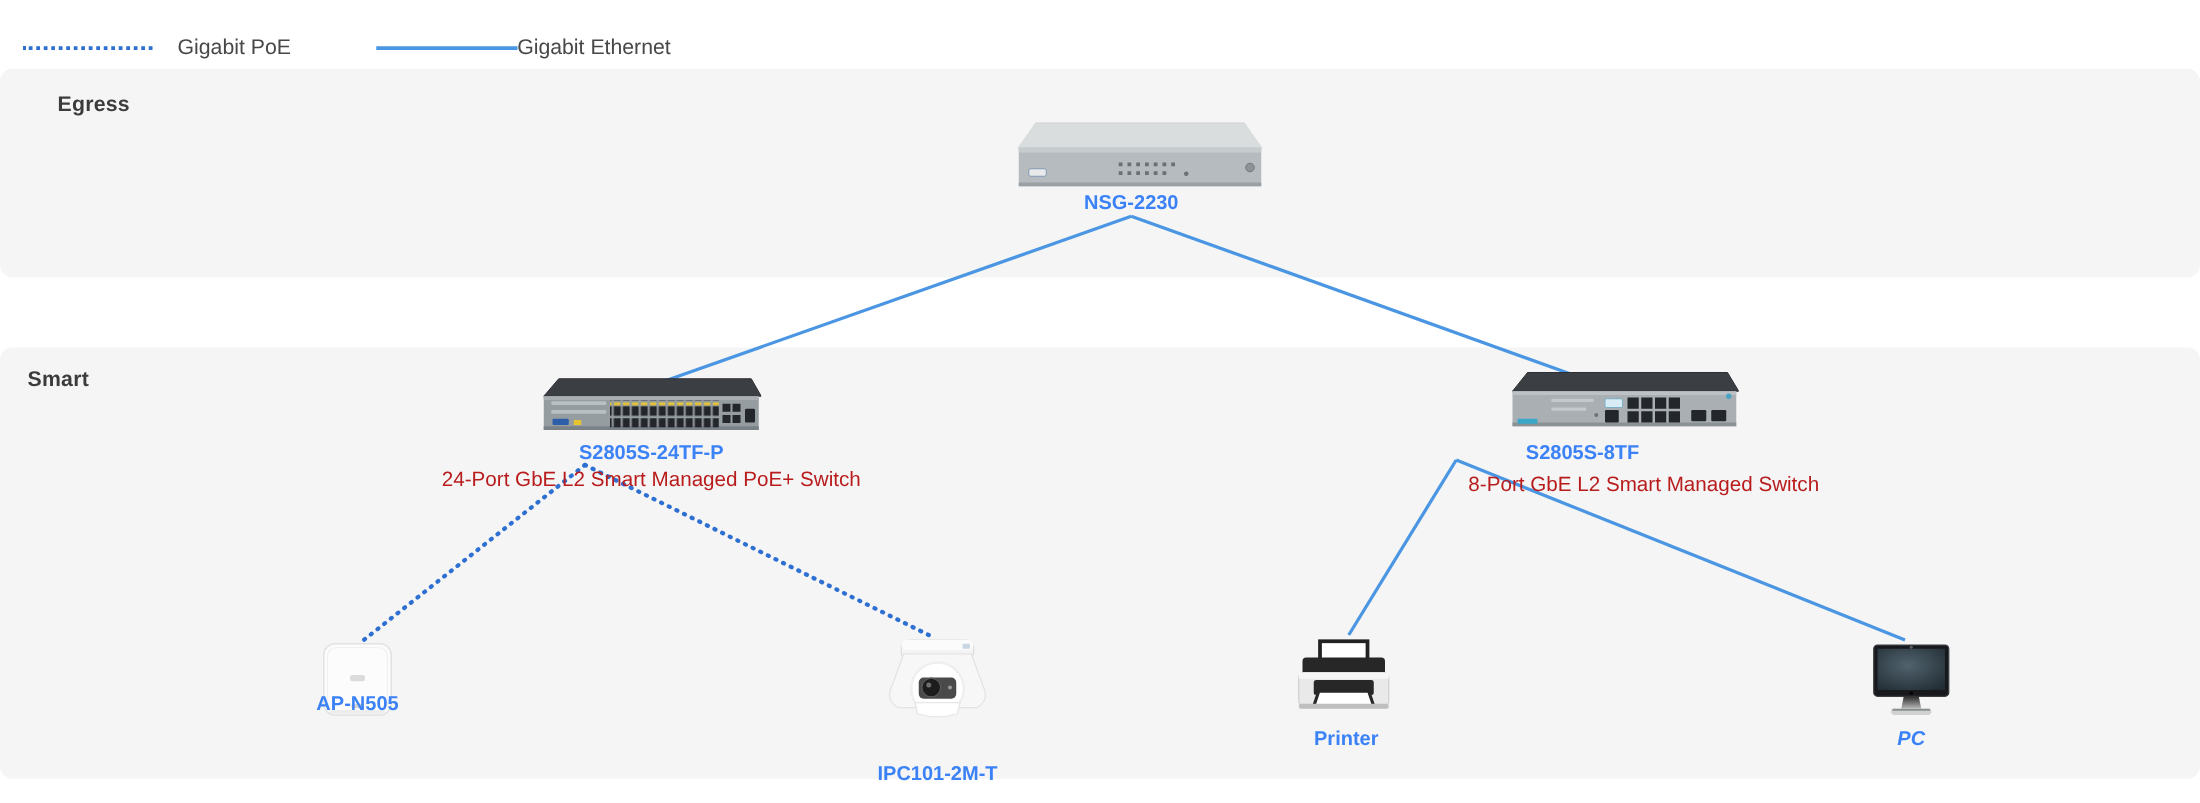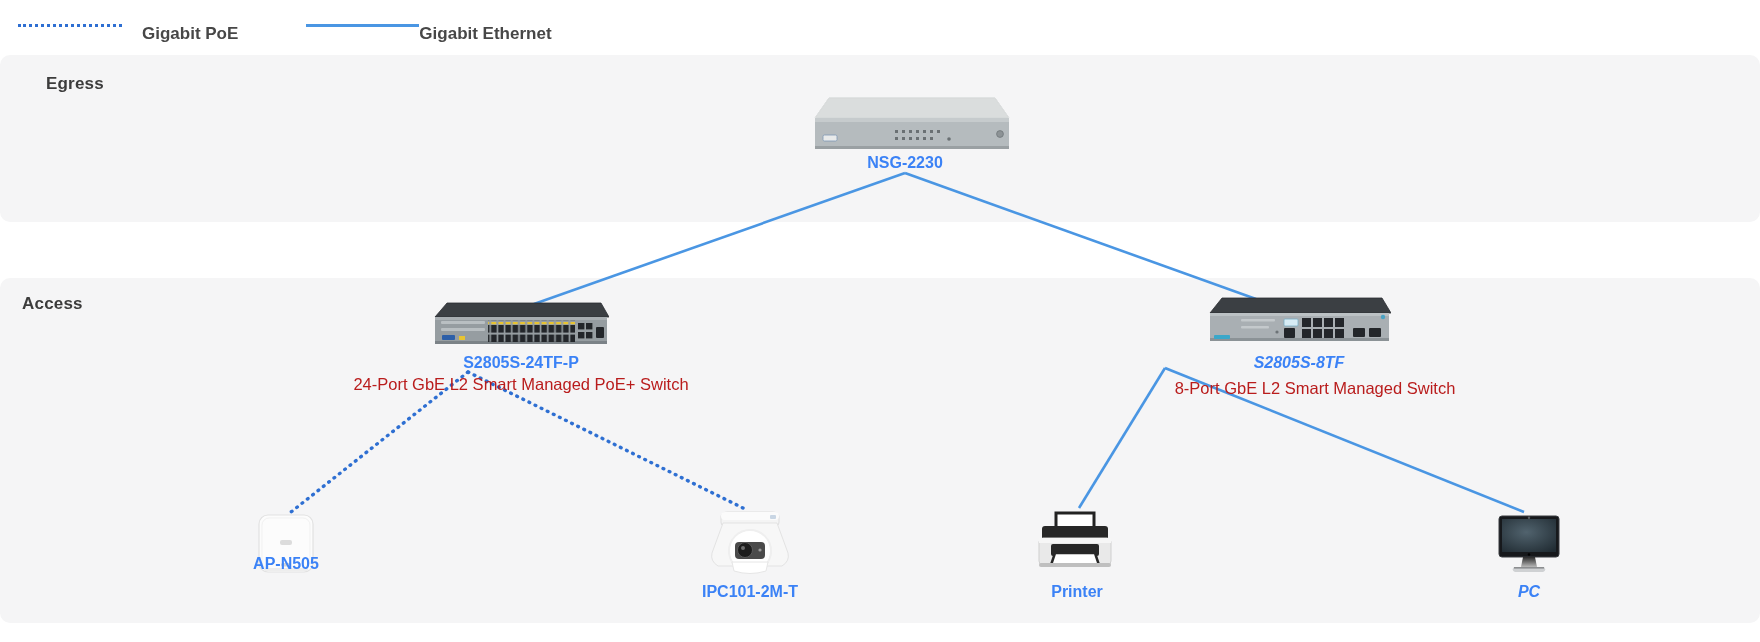--- a/index.html
+++ b/index.html
@@ -1,38 +1,38 @@
 <!DOCTYPE html>
 <html><head>
 <meta charset="utf-8">
 <style>
   html,body{margin:0;padding:0;background:#ffffff;}
   body{font-family:"Liberation Sans","DejaVu Sans",sans-serif;}
   #stage{position:relative;width:1760px;height:642px;background:#ffffff;overflow:hidden;}
   .zone-band{position:absolute;left:0;width:1760px;background:#f5f5f6;border-radius:10px;}
   .zone-label{position:absolute;left:22px;font-size:17px;font-weight:700;color:#3c3c3c;letter-spacing:.2px;}
-  .legend{position:absolute;top:24px;left:18px;height:28px;display:flex;align-items:flex-start;font-weight:bold;}
+  .legend{position:absolute;top:24px;left:18px;height:28px;display:flex;align-items:center;}
   .legend-sample{display:inline-block;height:0;}
   .legend-label{font-size:17px;color:#474747;}
   .abs{position:absolute;}
   .dev-label{position:absolute;transform:translateX(-50%);white-space:nowrap;font-size:16px;font-weight:700;color:#3b82f6;text-align:center;}
   .dev-desc{position:absolute;transform:translateX(-50%);white-space:nowrap;font-size:16.5px;font-weight:400;color:#b91c1c;text-align:center;}
   svg{display:block;}
   #wires{position:absolute;left:0;top:0;pointer-events:none;}
 </style>
 </head>
 <body>
 
 <div id="stage">
 
   <div class="zone-band" style="top:55px;height:167px;"></div>
   <div class="zone-band" style="top:278px;height:345px;"></div>
 
   <div class="zone-label" style="top:74px;margin-left:24px;">Egress</div>
-  <div class="zone-label" style="top:294px;">Access</div>
+  <div class="zone-label" style="top:294px;">Smart</div>
 
   <div class="legend">
     <span class="legend-sample" style="width:104px;border-top:3.5px dotted #2e6fd2;"></span>
     <span class="legend-label" style="margin-left:20px;">Gigabit PoE</span>
     <span class="legend-sample" style="width:113px;border-top:3px solid #4a96e3;margin-left:68px;"></span>
     <span class="legend-label" style="">Gigabit Ethernet</span>
   </div>
 
   <svg id="wires" width="1760" height="642">
     <g stroke="#4a96e3" stroke-width="2.6" fill="none">
@@ -128,21 +128,21 @@
         <rect x="95" y="34" width="9" height="9"></rect>
           <rect x="106" y="34" width="9" height="9"></rect>
           <rect x="117" y="34" width="9" height="9"></rect>
           <rect x="128" y="34" width="9" height="9"></rect>
         <rect x="146" y="33" width="12" height="9" rx="1"></rect>
           <rect x="162" y="33" width="12" height="9" rx="1"></rect>
       </g>
       <circle cx="176" cy="22" r="2.2" fill="#4aa3c4"></circle>
     </svg>
   </div>
-  <div class="dev-label" style="left:1299px;top:354px;font-style:italic;">S2805S-8TF</div>
+  <div class="dev-label" style="left:1266px;top:354px;">S2805S-8TF</div>
   <div class="dev-desc" style="left:1299px;top:379px;margin-left:16px;">8-Port GbE L2 Smart Managed Switch</div>
 
   <div class="abs" style="left:258px;top:514px;">
     <svg width="56" height="59" viewBox="0 0 56 59">
       <rect x="1" y="1" width="54" height="57" rx="9" fill="#fcfcfc" stroke="#e2e2e2" stroke-width="1.2"></rect>
       <rect x="4" y="4" width="48" height="51" rx="7" fill="none" stroke="#f1f1f1" stroke-width="1"></rect>
       <rect x="22" y="26" width="12" height="5" rx="2" fill="#dcdcdc"></rect>
       <rect x="23" y="49" width="10" height="3.5" rx="1.5" fill="#d5d5d5"></rect>
       <rect x="6" y="54" width="44" height="3" rx="1.5" fill="#ededed"></rect>
     </svg>
@@ -157,21 +157,21 @@
       <circle cx="46" cy="42" r="21" fill="#ffffff" stroke="#e6e6e6" stroke-width="1"></circle>
       <circle cx="46" cy="42" r="21" fill="none" stroke="#efefef" stroke-width="2"></circle>
       <rect x="31" y="33" width="30" height="17" rx="4" fill="#4a4a4a"></rect>
       <circle cx="41" cy="41" r="7.5" fill="#1d1d1d" stroke="#5a5a5a" stroke-width="1"></circle>
       <circle cx="39" cy="39" r="2" fill="#6e6e6e"></circle>
       <circle cx="56" cy="41" r="1.6" fill="#9a9a9a"></circle>
       <path d="M28,53 L64,53 L62,62 Q46,67 30,62 Z" fill="#ffffff" stroke="#e6e6e6" stroke-width="1"></path>
       <rect x="66" y="6" width="6" height="4" rx="1" fill="#c9d6e4"></rect>
     </svg>
   </div>
-  <div class="dev-label" style="left:750px;top:583px;">IPC101-2M-T</div>
+  <div class="dev-label" style="left:750px;top:611px;">IPC101-2M-T</div>
 
   <div class="abs" style="left:1036px;top:511px;">
     <svg width="78" height="66" viewBox="0 0 78 66">
       <rect x="20" y="2" width="38" height="18" fill="#ffffff" stroke="#222222" stroke-width="3"></rect>
       <rect x="6" y="15" width="66" height="15" rx="3" fill="#272727"></rect>
       <rect x="3" y="27" width="72" height="27" rx="4" fill="#e9e9e9" stroke="#cfcfcf" stroke-width="1"></rect>
       <rect x="3" y="27" width="72" height="5" fill="#f6f6f6"></rect>
       <rect x="15" y="33" width="48" height="12" rx="2" fill="#272727"></rect>
       <path d="M19,42 L59,42 L63,54 L15,54 Z" fill="#ffffff" stroke="#272727" stroke-width="2.5"></path>
       <rect x="3" y="52" width="72" height="4" rx="2" fill="#bfbfbf"></rect>

